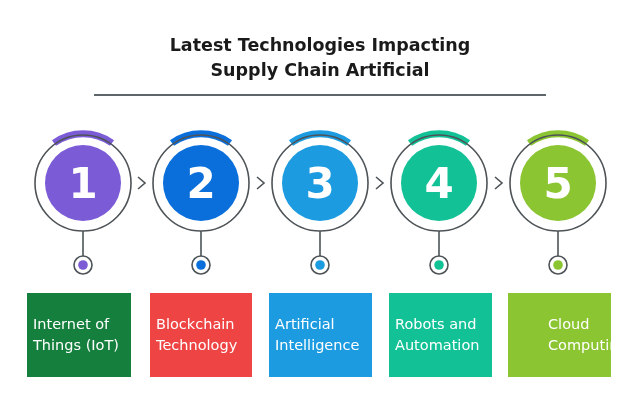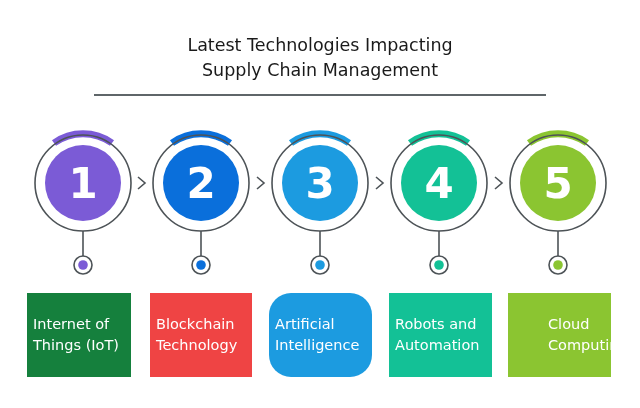--- a/index.html
+++ b/index.html
@@ -1,29 +1,29 @@
 <!DOCTYPE html>
 <html><head>
 <meta charset="utf-8">
 <style>
   html, body { margin:0; padding:0; background:#ffffff; }
   body { width:640px; height:408px; position:relative; overflow:hidden; font-family:"DejaVu Sans", sans-serif; }
-  .title { position:absolute; left:0; top:33px; width:640px; text-align:center; font-weight:normal; font-size:17.5px; line-height:25px; color:#1a1a1a; }
+  .title { position:absolute; left:0; top:33px; width:640px; text-align:center; font-weight:bold; font-size:17.5px; line-height:25px; color:#1a1a1a; }
   .divider { position:absolute; left:94px; top:94px; width:452px; height:2px; background:#5f6669; }
   svg.diagram { position:absolute; left:0; top:0; }
   .box { position:absolute; top:293px; height:84px; color:#ffffff; font-size:14.5px; line-height:21px; display:flex; align-items:center; padding-left:6px; box-sizing:border-box; }
   .box span { display:block; white-space:pre-line; }
   .num { font-family:"DejaVu Sans", sans-serif; font-weight:bold; font-size:42px; fill:#ffffff; }
 </style>
 </head>
 <body>
 
 <div class="title">
   <div>Latest Technologies Impacting</div>
-  <div>Supply Chain Management</div>
+  <div>Supply Chain Artificial</div>
 </div>
 <div class="divider"></div>
 
 <svg class="diagram" width="640" height="408" viewBox="0 0 640 408">
 
   <g>
     <path d="M 54 143 A 50 50 0 0 1 112 143" stroke="#7b5bd6" stroke-width="7" fill="none"></path>
     <circle cx="83" cy="183" r="48" stroke="#4d5357" stroke-width="1.6" fill="none"></circle>
     <circle cx="83" cy="183" r="38" fill="#7b5bd6"></circle>
     <text class="num" x="83" y="198" text-anchor="middle">1</text>
@@ -79,21 +79,21 @@
 </svg>
 
 <div class="box" style="left:27px; width:104px; background:#15803d;">
   <span>Internet of
 Things (IoT)</span>
 </div>
 <div class="box" style="left:150px; width:102px; background:#ef4444;">
   <span>Blockchain
 Technology</span>
 </div>
-<div class="box" style="left:269px; width:103px; background:#1c9be0;border-radius:22px;">
+<div class="box" style="left:269px; width:103px; background:#1c9be0;">
   <span>Artificial
 Intelligence</span>
 </div>
 <div class="box" style="left:389px; width:103px; background:#13c196;">
   <span>Robots and
 Automation</span>
 </div>
 <div class="box" style="left:508px; width:103px; background:#8bc531;padding-left:40px;">
   <span>Cloud
 Computing</span>

